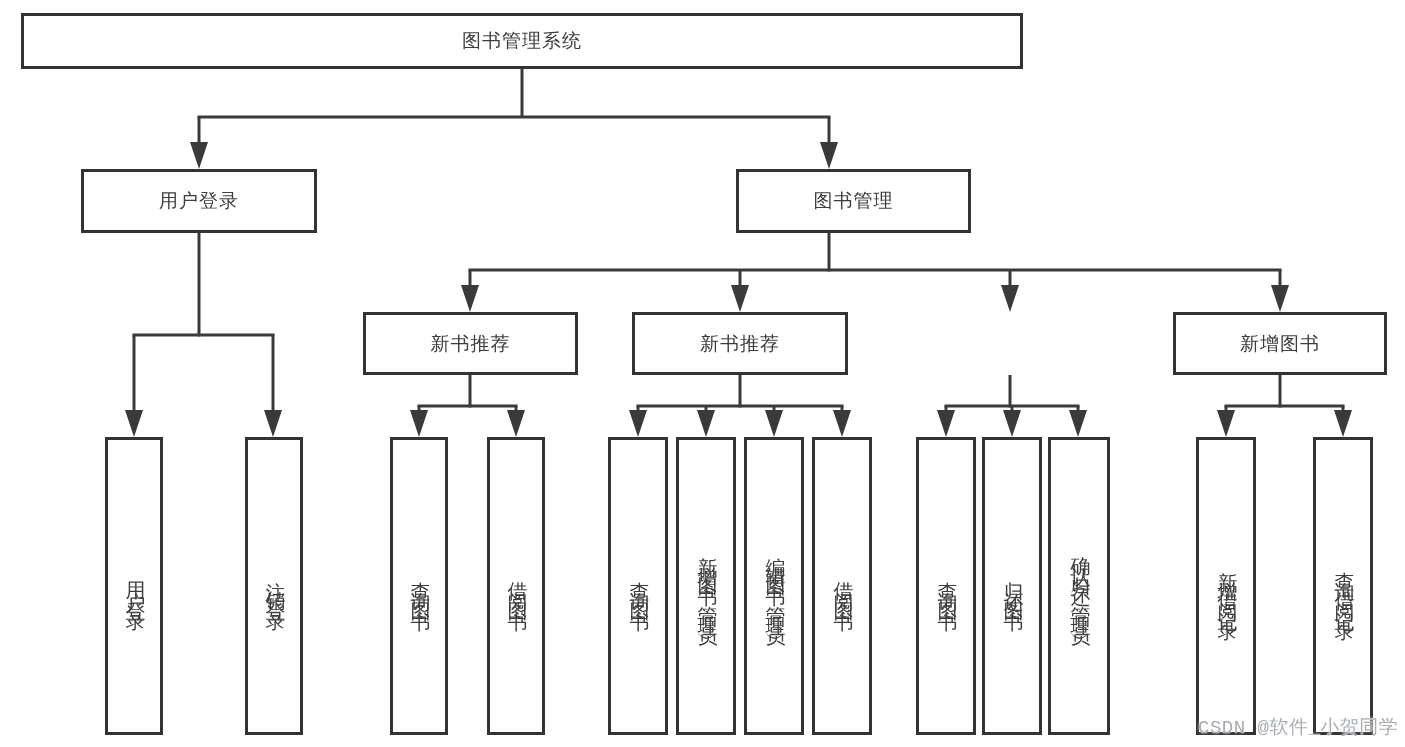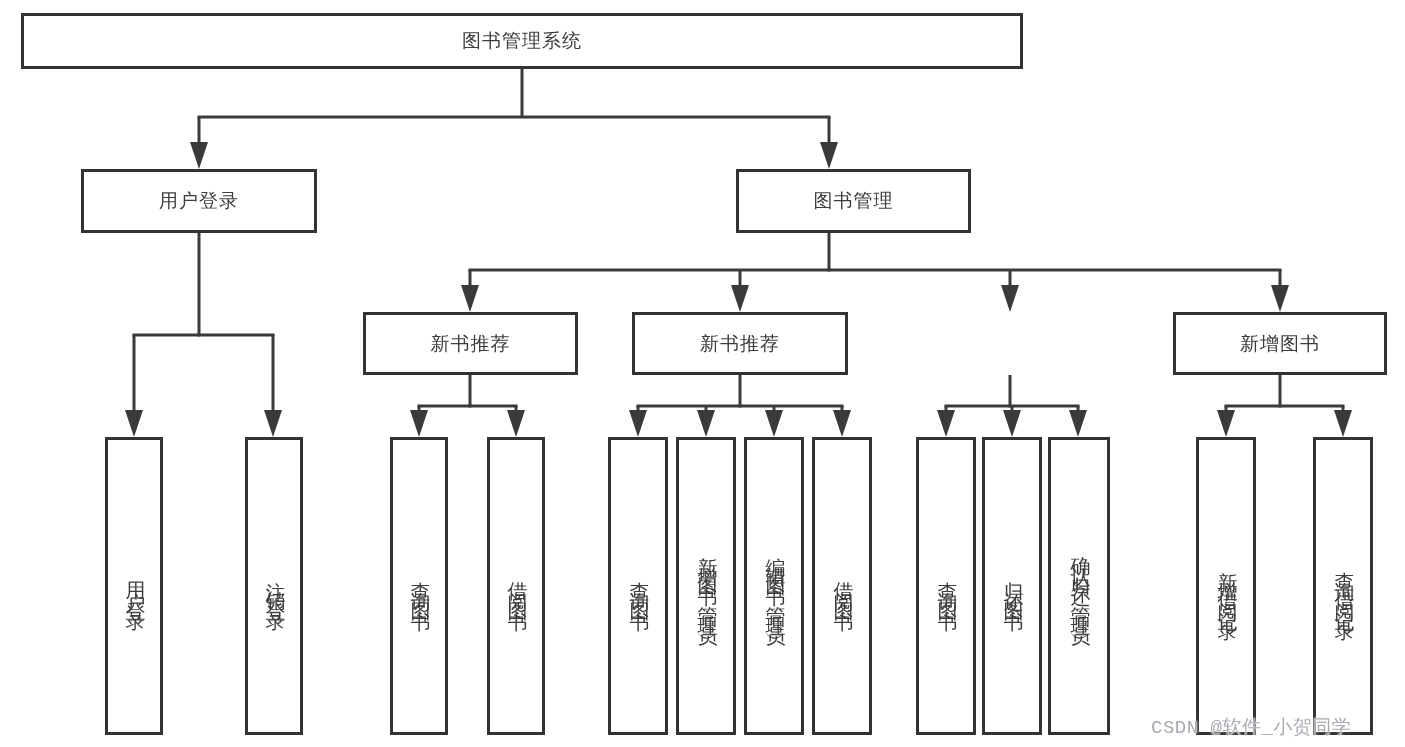--- a/index.html
+++ b/index.html
@@ -12,21 +12,21 @@
     position:absolute;background:#ffffff;border:3px solid #333333;
     box-sizing:border-box;display:flex;align-items:center;justify-content:center;
     color:#3d3d3d;
   }
   .box.h span{font-size:19px;letter-spacing:1px;white-space:nowrap;}
   .box.v span{
     writing-mode:vertical-rl;text-orientation:mixed;
     font-size:20px;letter-spacing:10px;line-height:1;white-space:nowrap;
   }
   .watermark{
-    position:absolute;left:1151px;top:714px;font-size:19px;color:#a8acb2;
+    position:absolute;left:1198px;top:714px;font-size:19px;color:#a8acb2;
     white-space:nowrap;letter-spacing:0.5px;
     text-shadow:0 0 3px #ffffff,0 0 1px #ffffff;
   }
 </style>
 </head>
 <body>
 
 <div id="canvas">
 
   <svg id="wires" viewBox="0 0 1405 747" xmlns="http://www.w3.org/2000/svg">

